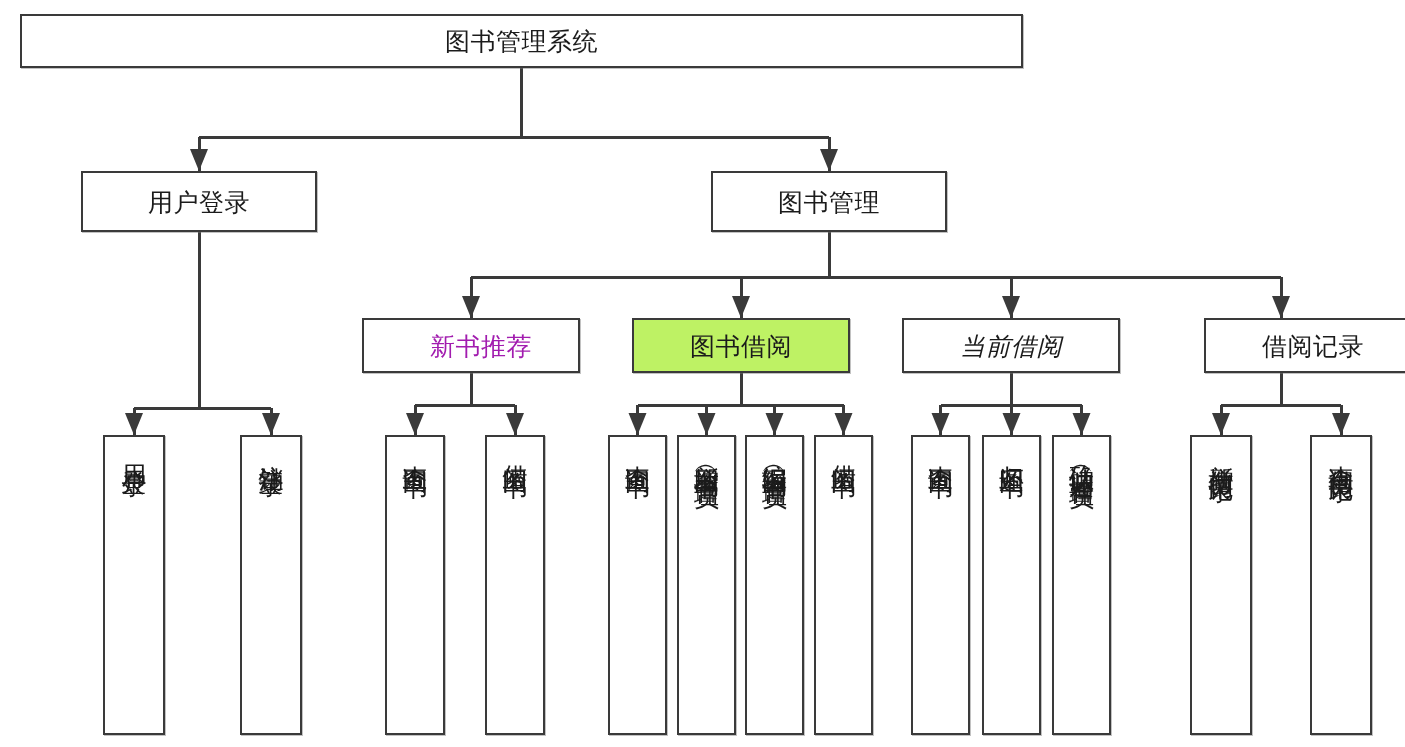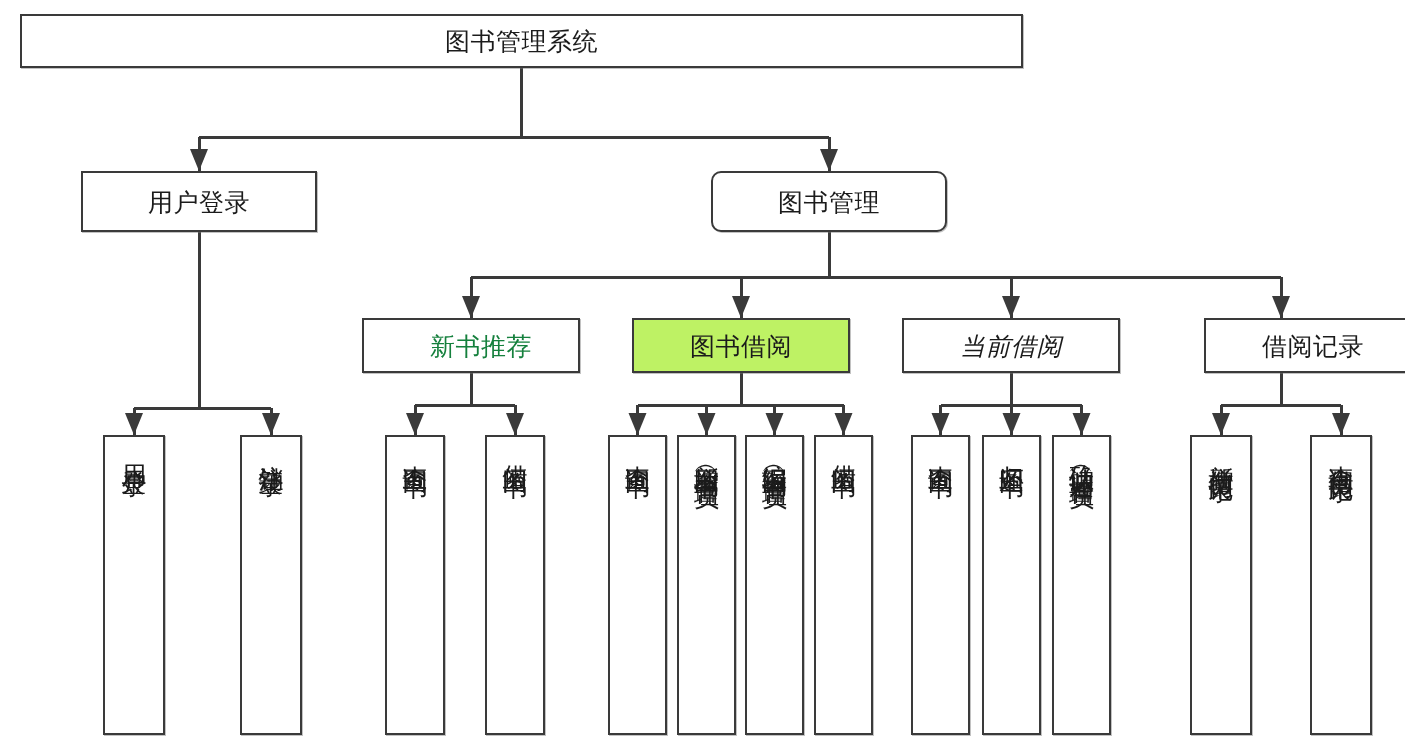--- a/index.html
+++ b/index.html
@@ -125,24 +125,24 @@
       <line x1="1341" y1="405" x2="1341" y2="435" stroke="#3a3a3a" stroke-width="3" shape-rendering="crispEdges"></line>
       <path d="M 1332 413 L 1350 413 L 1341 435 Z" fill="#3a3a3a"></path>
     </svg>
   <div id="nodes-layer">
       <div class="node horizontal root" style="left: 20px; top: 14px; width: 1003px; height: 54px; border-color: rgb(58, 58, 58); background: rgb(255, 255, 255); color: rgb(27, 27, 27);">
         <span class="label">图书管理系统</span>
       </div>
       <div class="node horizontal" style="left: 81px; top: 171px; width: 236px; height: 61px; border-color: rgb(58, 58, 58); background: rgb(255, 255, 255); color: rgb(27, 27, 27);">
         <span class="label">用户登录</span>
       </div>
-      <div class="node horizontal" style="left: 711px; top: 171px; width: 236px; height: 61px; border-color: rgb(58, 58, 58); background: rgb(255, 255, 255); color: rgb(27, 27, 27); border-radius: 10px;">
+      <div class="node horizontal" style="left: 711px; top: 171px; width: 236px; height: 61px; border-color: rgb(58, 58, 58); background: rgb(255, 255, 255); color: rgb(27, 27, 27);">
         <span class="label">图书管理</span>
       </div>
-      <div class="node horizontal" style="left: 362px; top: 318px; width: 218px; height: 55px; border-color: rgb(58, 58, 58); background: rgb(255, 255, 255); color: #15803d; padding-left: 20px;">
+      <div class="node horizontal" style="left: 362px; top: 318px; width: 218px; height: 55px; border-color: rgb(58, 58, 58); background: rgb(255, 255, 255); color: #a21caf; padding-left: 20px;">
         <span class="label">新书推荐</span>
       </div>
       <div class="node horizontal" style="left: 632px; top: 318px; width: 218px; height: 55px; border-color: rgb(58, 58, 58); background: #bef264; color: rgb(27, 27, 27);">
         <span class="label">图书借阅</span>
       </div>
       <div class="node horizontal" style="left: 902px; top: 318px; width: 218px; height: 55px; border-color: rgb(58, 58, 58); background: rgb(255, 255, 255); color: rgb(27, 27, 27); font-style: italic;">
         <span class="label">当前借阅</span>
       </div>
       <div class="node horizontal" style="left: 1204px; top: 318px; width: 218px; height: 55px; border-color: rgb(58, 58, 58); background: rgb(255, 255, 255); color: rgb(27, 27, 27);">
         <span class="label">借阅记录</span>

